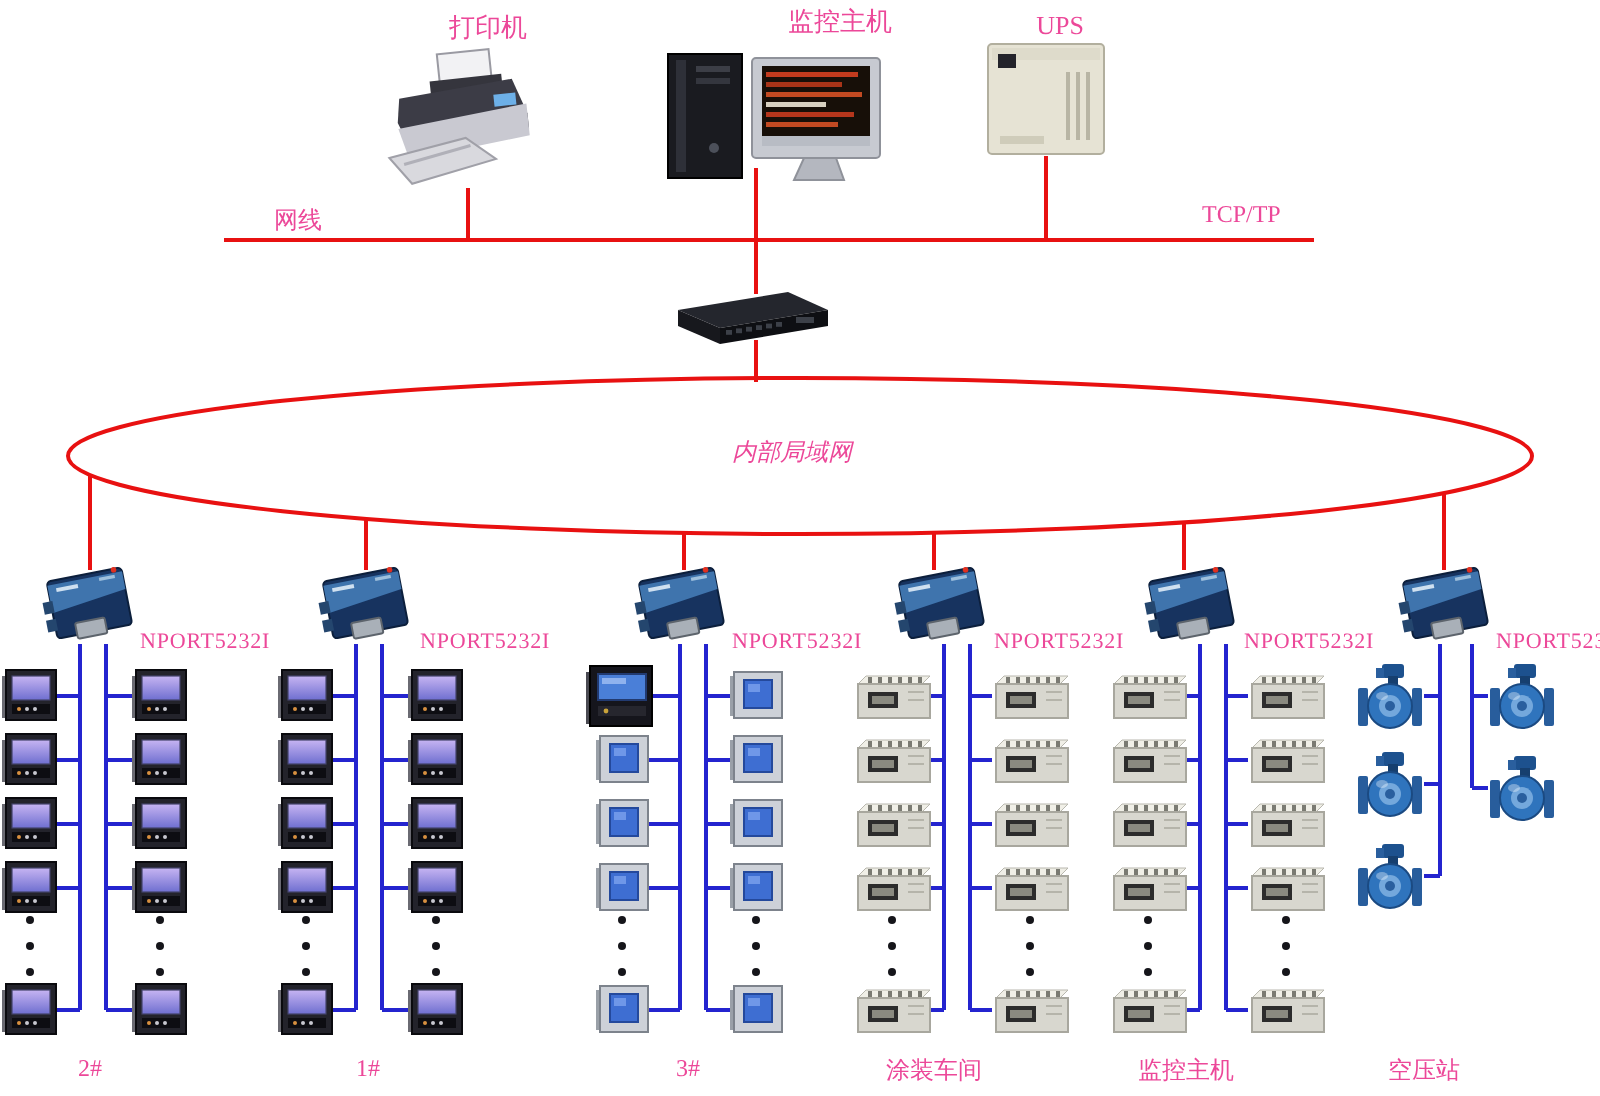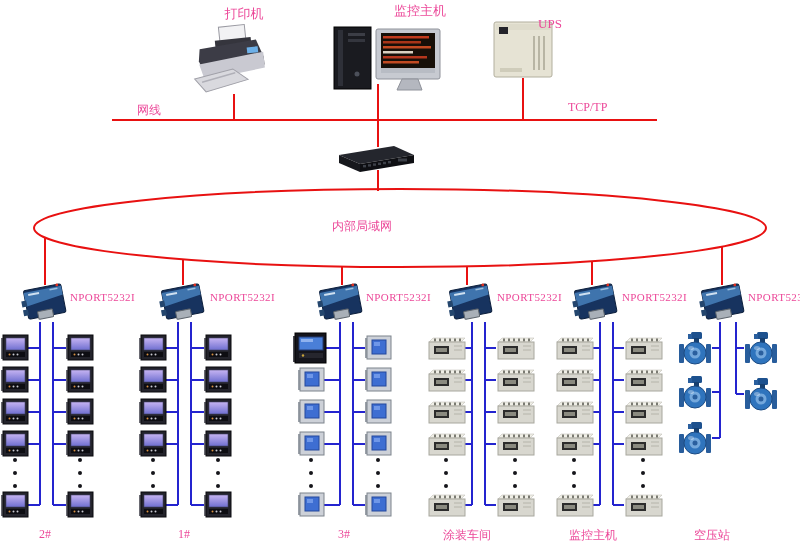--- a/index.html
+++ b/index.html
@@ -1,20 +1,20 @@
 <!DOCTYPE html>
 <html><head>
 <meta charset="utf-8">
 <style>
   html,body{margin:0;padding:0;background:#fff;}
   #canvas{position:relative;width:800px;height:548px;background:#ffffff;overflow:hidden;
           font-family:"Liberation Serif","DejaVu Serif",serif;}
   .lbl{position:absolute;white-space:nowrap;color:#ec4899;}
   .lbl.center{transform:translateX(-50%);}
-  .f13{font-size:13px;} .f12{font-size:12px;} .f11{font-size:11px;letter-spacing:.4px;}
+  .f13{font-size:13px;} .f12{font-size:12px;} .f11{font-size:11px;letter-spacing:.4px;margin-top:24px;}
   .icon{position:absolute;line-height:0;}
   .dotcol{position:absolute;width:6px;}
   .dot{width:4px;height:4px;border-radius:50%;background:#15151a;margin:0 auto 9px;}
   svg{overflow:visible;}
 </style>
 </head>
 <body>
 
 <div id="canvas">
 
@@ -164,24 +164,24 @@
       <rect x="39" y="20.4" width="3" height="2.4" fill="#3c4048"></rect>
       <rect x="44" y="19.6" width="3" height="2.4" fill="#3c4048"></rect>
       <rect x="49" y="18.8" width="3" height="2.4" fill="#3c4048"></rect>
       <rect x="54" y="18" width="3" height="2.4" fill="#3c4048"></rect>
       <rect x="64" y="15.5" width="9" height="3" fill="#3c4048"></rect>
     </svg>
   </div>
 
   <span class="lbl f13 center" style="left:244px;top:5px;">打印机</span>
   <span class="lbl f13 center" style="left:381px;top:2px;margin-left:39px;">监控主机</span>
-  <span class="lbl f13 center" style="left:550px;top:5px;margin-top:11px;">UPS</span>
+  <span class="lbl f13 center" style="left:530px;top:5px;">UPS</span>
   <span class="lbl f12" style="left:137px;top:102px;">网线</span>
-  <span class="lbl f12" style="left:568px;top:100px;">TCP/TP</span>
-  <span class="lbl f12 center" style="left:362px;top:218px;">内部局域网</span>
+  <span class="lbl f12" style="left:601px;top:100px;">TCP/TP</span>
+  <span class="lbl f12 center" style="left:396px;top:218px;font-style:italic;">内部局域网</span>
 
 <div class="icon" style="left: 22px; top: 281px;"><svg width="46" height="44" viewBox="0 0 46 44">
  <g transform="rotate(-11 23 22)">
   <rect x="4" y="6" width="38" height="29" rx="2" fill="#17335f" stroke="#0c1f3c"></rect>
   <path d="M4 8 L42 8 L42 17 L4 22 Z" fill="#3f74ad"></path>
   <rect x="8" y="10" width="11" height="2" fill="#cfe0f0"></rect>
   <rect x="30" y="9" width="8" height="1.6" fill="#9fc0dd"></rect>
   <rect x="0" y="16" width="5" height="6" fill="#24466e"></rect>
   <rect x="0" y="25" width="5" height="6" fill="#24466e"></rect>
   <rect x="14" y="29" width="15" height="8" rx="1" fill="#a9b0b8" stroke="#5d646c"></rect>

